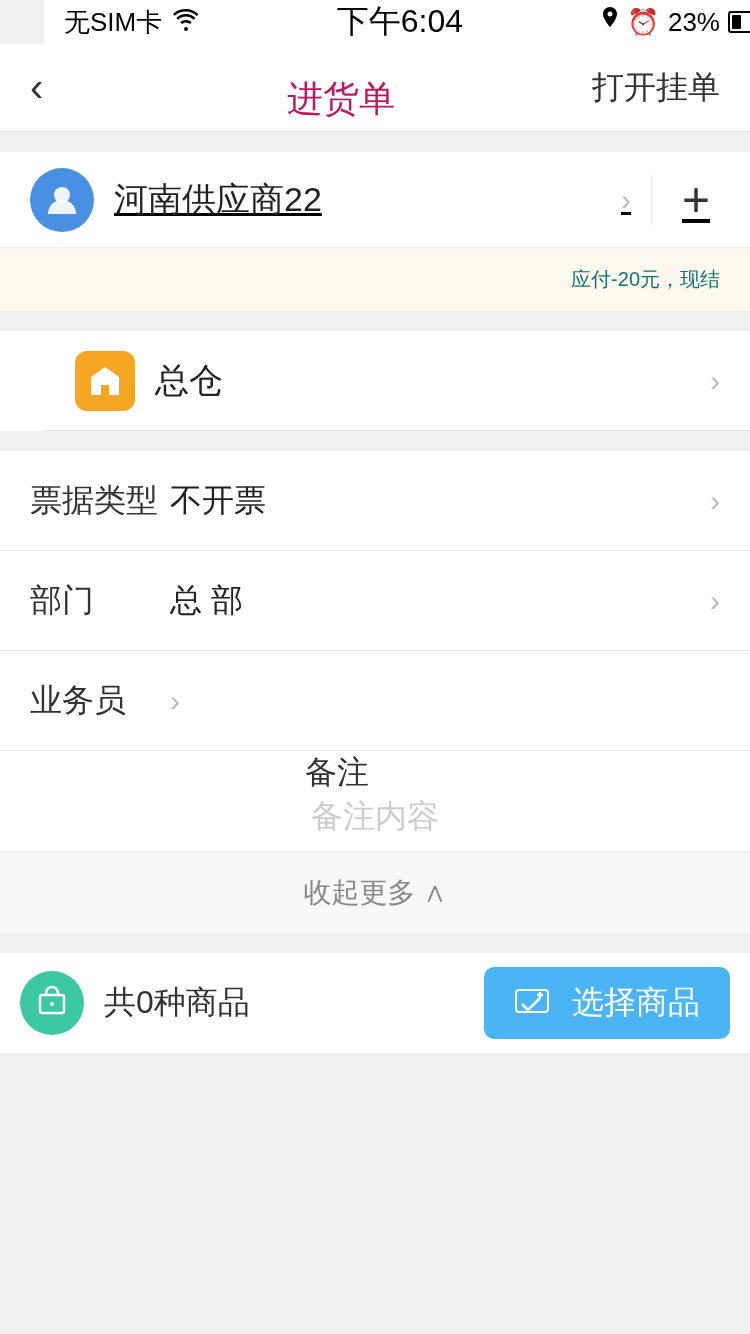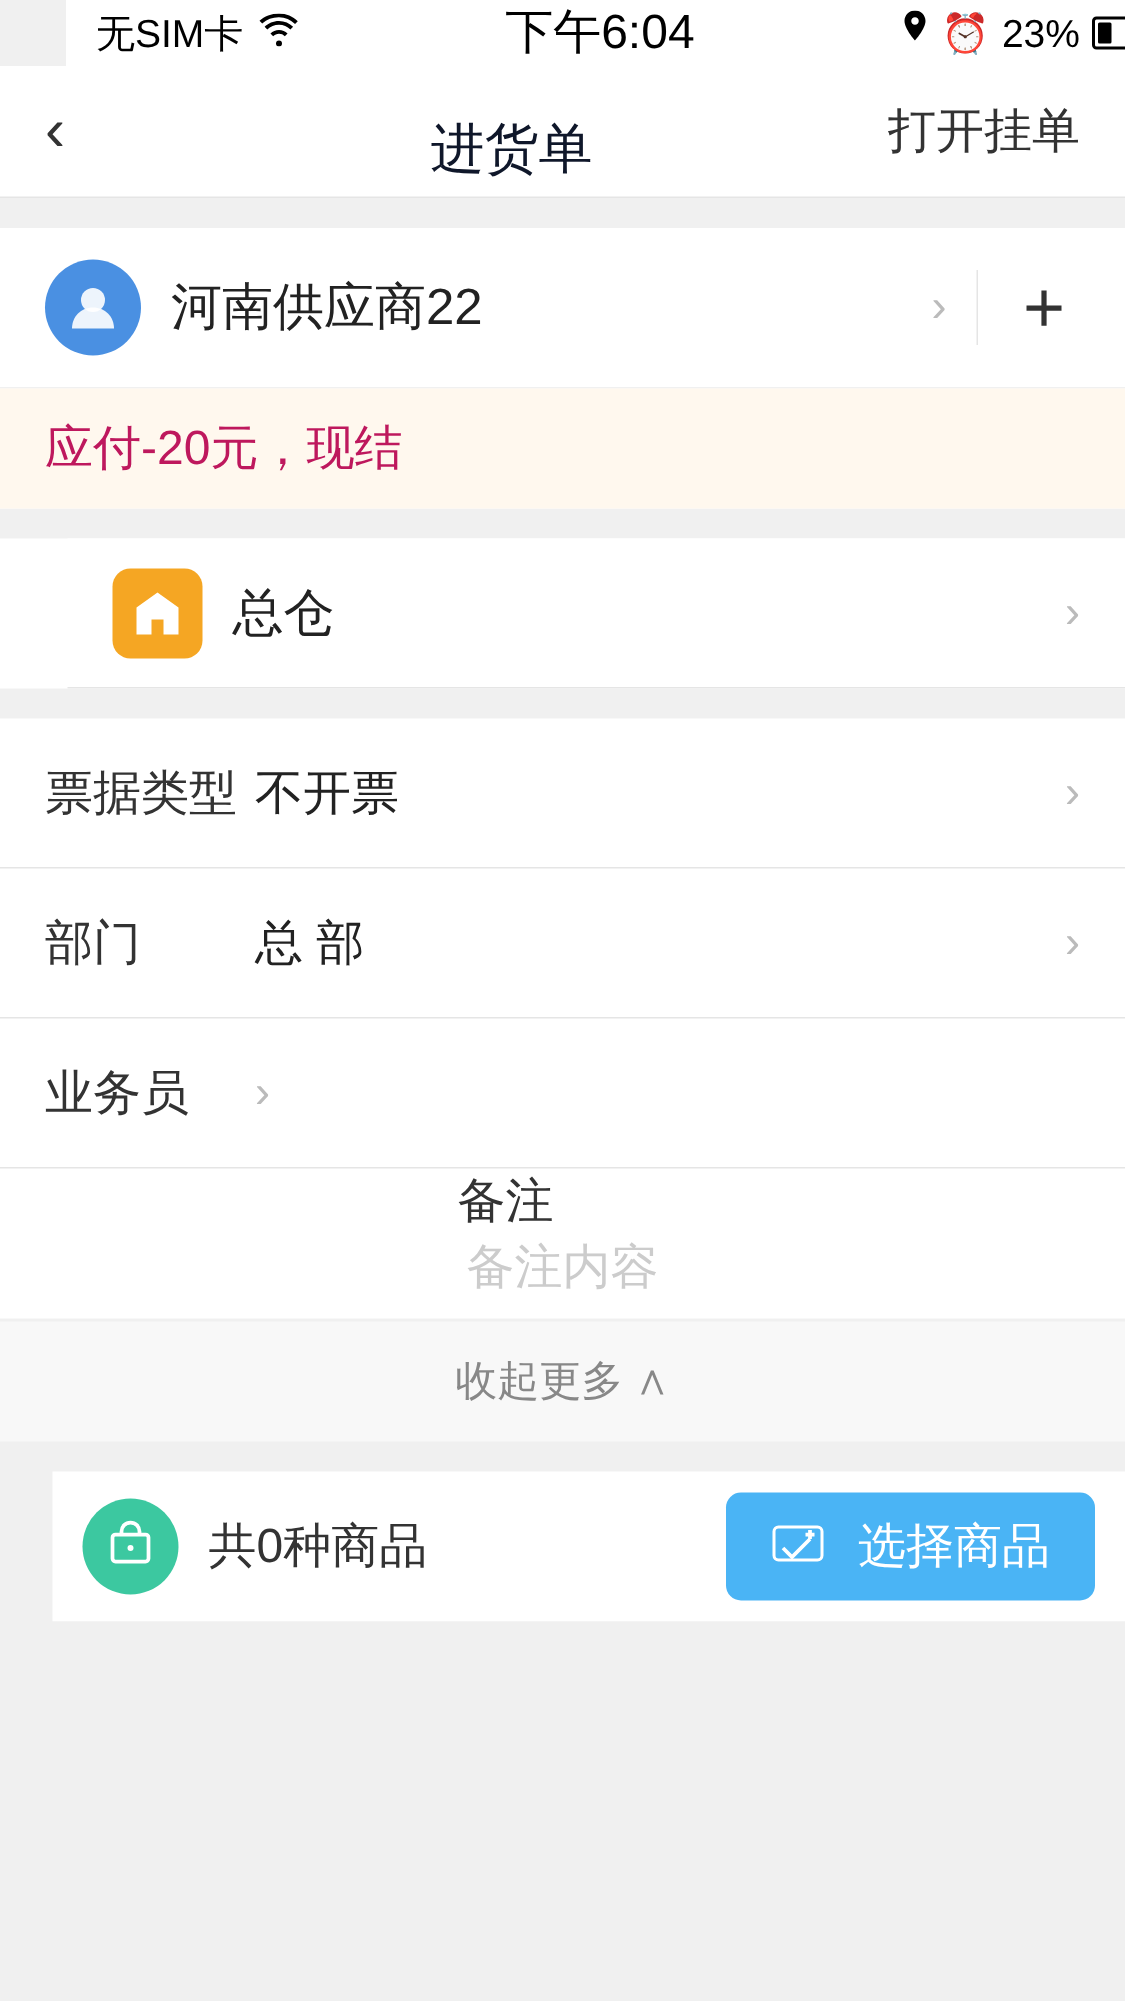--- a/index.html
+++ b/index.html
@@ -51,21 +51,21 @@
     }
     .nav-back {
       font-size: 40px;
       color: #333;
       cursor: pointer;
       width: 60px;
     }
     .nav-title {
       font-size: 36px;
       font-weight: 500;
-      color: #0f172a;
+      color: #be185d;
       margin-top: 23px;
     }
     .nav-action {
       font-size: 32px;
       color: #333;
       cursor: pointer;
     }
 
     
     .section-divider {
@@ -78,23 +78,24 @@
     .white-section {
       background: #fff;
       width: 100%;
     }
 
     
     .supplier-row {
       display: flex;
       align-items: center;
       padding: 0 30px;
-      height: 107px;
+      height: 96px;
       background: #fff;
       border-bottom: 1px solid #f0f0f0;
+      text-decoration: underline;
     }
     .supplier-avatar {
       width: 64px; height: 64px;
       background: #4a90e2;
       border-radius: 50%;
       display: flex; align-items: center; justify-content: center;
       color: #fff;
       font-size: 28px;
       flex-shrink: 0;
       margin-right: 20px;
@@ -111,22 +112,23 @@
       font-size: 48px;
       color: #333;
       cursor: pointer;
       padding: 0 10px;
     }
 
     
     .notice-row {
       background: #fff8ee;
       padding: 18px 30px;
-      font-size: 32px;
-      color: #be185d;
+      font-size: 20px;
+      color: #0f766e;
+      text-align: right;
     }
 
     
     .warehouse-row {
       display: flex;
       align-items: center;
       padding: 0 30px;
       height: 100px;
       background: #fff;
       border-bottom: 1px solid #e5e5e5;
@@ -195,21 +197,20 @@
     }
 
     
     .bottom-bar {
       background: #fff;
       height: 100px;
       display: flex;
       align-items: center;
       padding: 0 20px;
       margin-top: 20px;
-      margin-left: 35px;
     }
     .product-icon {
       width: 64px; height: 64px;
       background: #3cc8a0;
       border-radius: 50%;
       display: flex; align-items: center; justify-content: center;
       color: #fff;
       font-size: 28px;
       flex-shrink: 0;
       margin-right: 20px;

